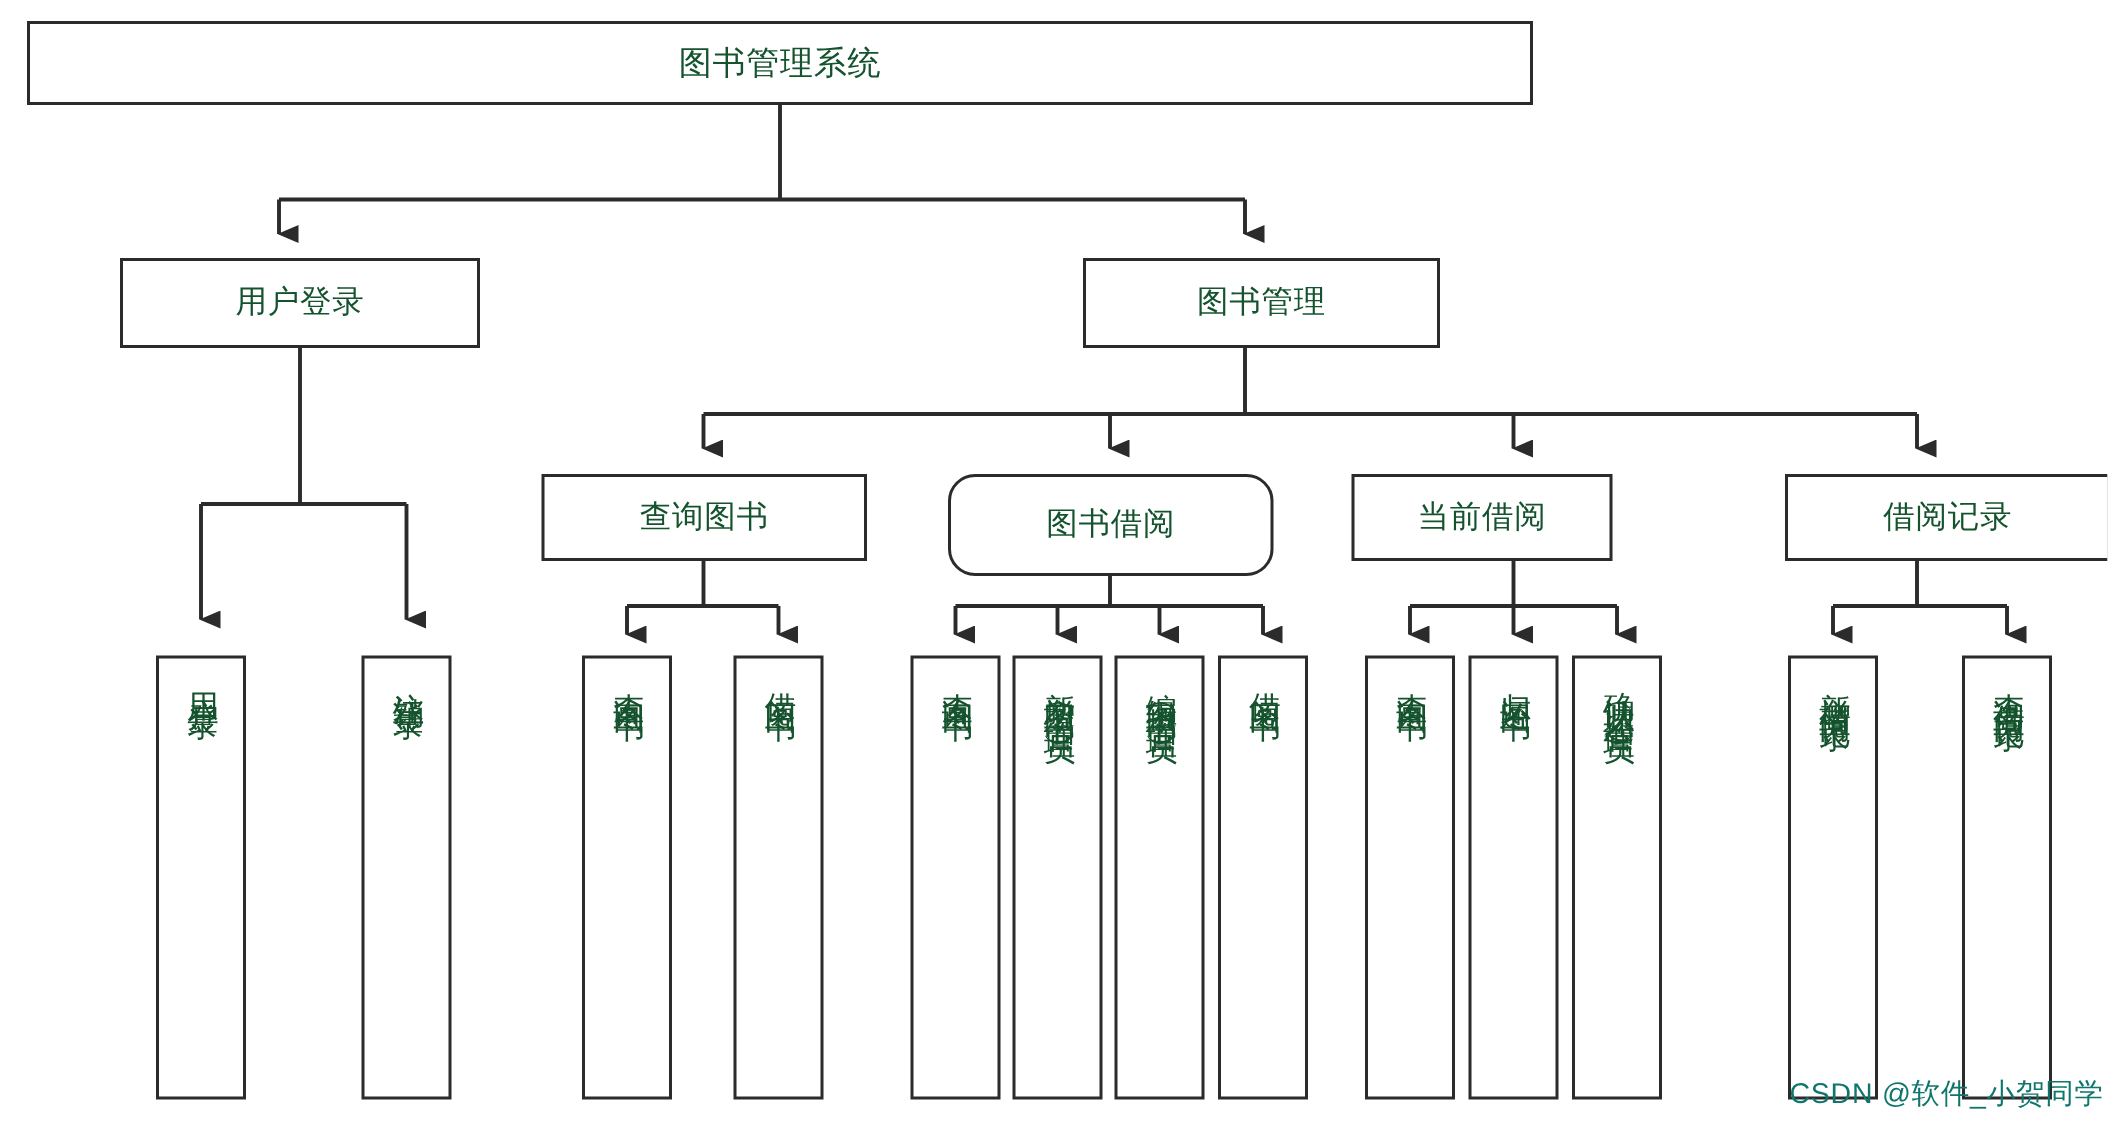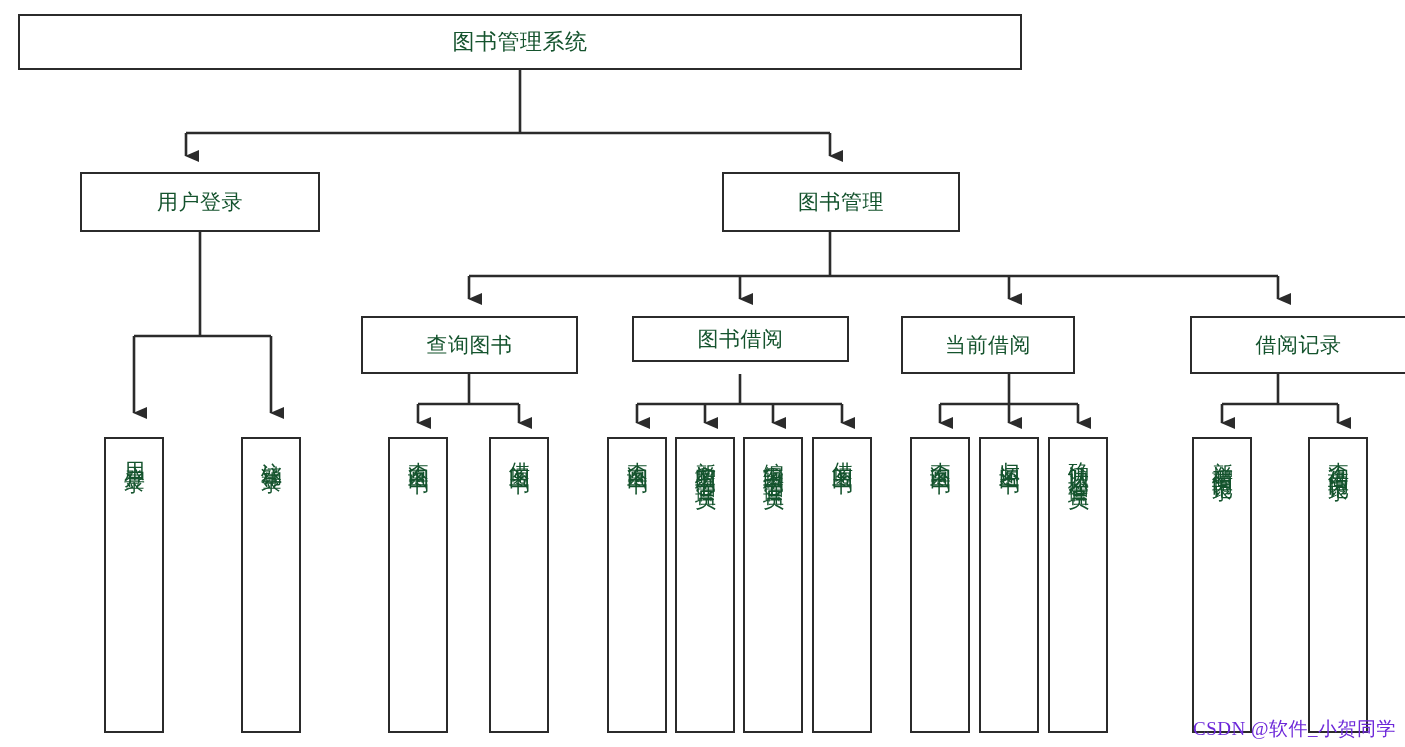--- a/index.html
+++ b/index.html
@@ -52,25 +52,24 @@
   }
   .node.v .vtext {
     writing-mode: vertical-rl;
     text-orientation: upright;
     letter-spacing: 4px;
     white-space: nowrap;
     display: block;
   }
   .watermark {
     position: absolute;
-    color: #6d28d9;
+    color: #0f766e;
     font-size: 19px;
     white-space: nowrap;
     letter-spacing: 0.5px;
-    font-family: Liberation Serif, serif;
   }
 </style>
 </head>
 <body>
 
 <div id="canvas">
 
   <svg id="wires" viewBox="0 0 1405 747" xmlns="http://www.w3.org/2000/svg">
     <defs>
       <marker id="arrow" viewBox="0 0 12 14" refX="6" refY="13" markerWidth="12" markerHeight="14" orient="auto-start-reverse" markerUnits="userSpaceOnUse">
@@ -132,21 +131,21 @@
   </div>
 
   <div class="node h" style="left:722px; top:172px; width:238px; height:60px;">
     <span>图书管理</span>
   </div>
 
   <div class="node h" style="left:361px; top:316px; width:217px; height:58px;">
     <span>查询图书</span>
   </div>
 
-  <div class="node h" style="left:632px; top:316px; width:217px; height:46px;">
+  <div class="node h" style="left:632px; top:316px; width:217px; height:68px;border-radius:18px;">
     <span>图书借阅</span>
   </div>
 
   <div class="node h" style="left:901px; top:316px; width:174px; height:58px;">
     <span>当前借阅</span>
   </div>
 
   <div class="node h" style="left:1190px; top:316px; width:217px; height:58px;">
     <span>借阅记录</span>
   </div>

